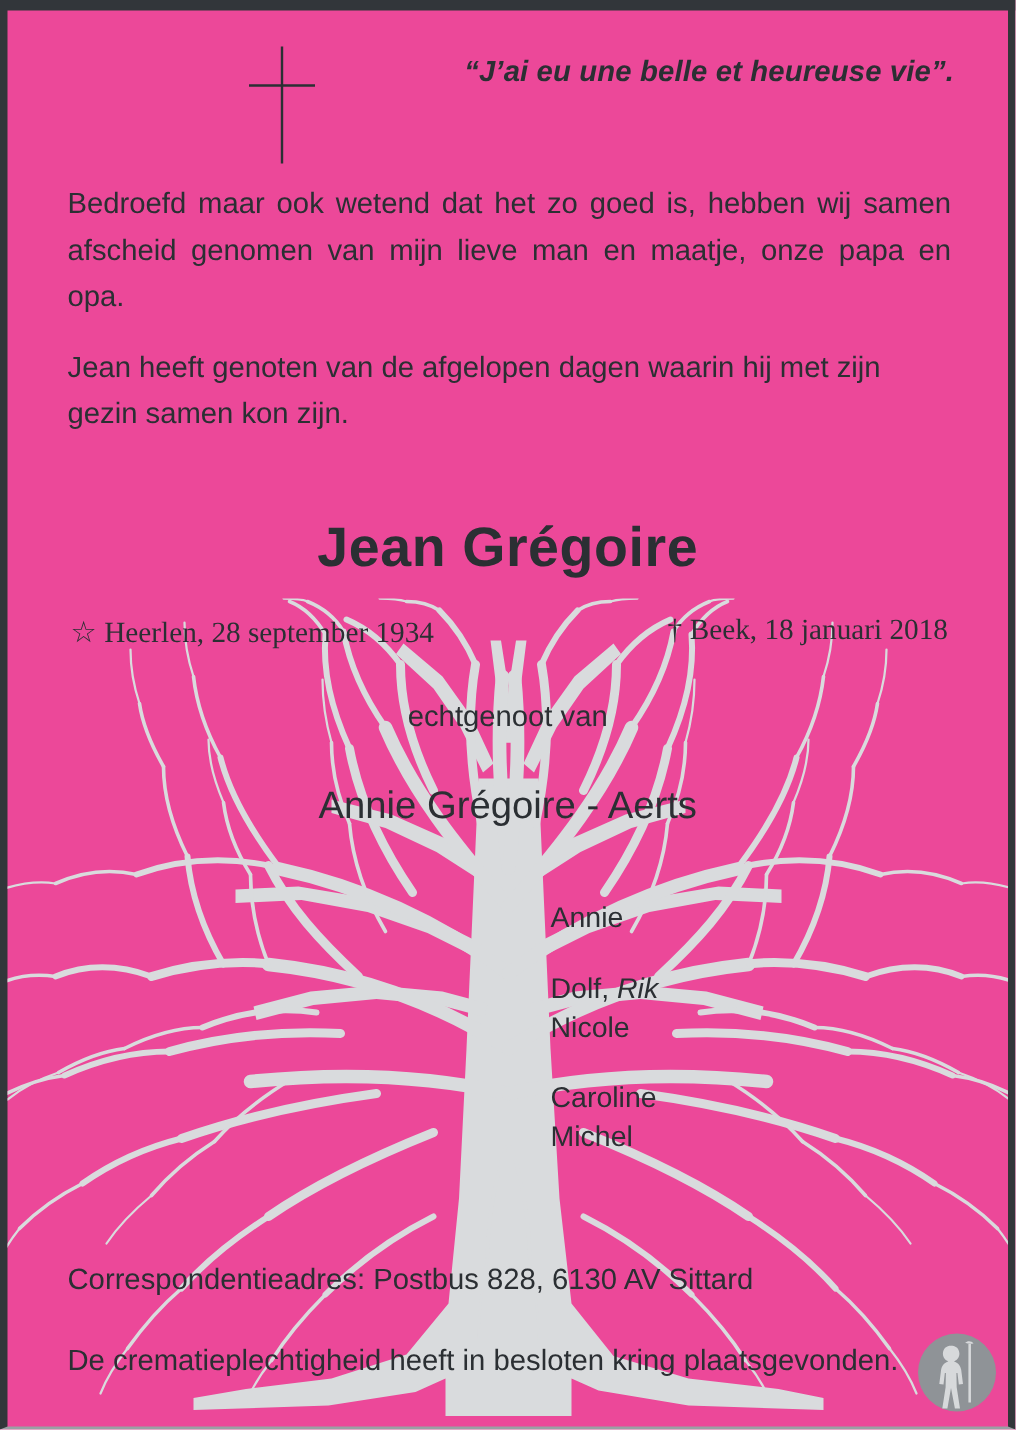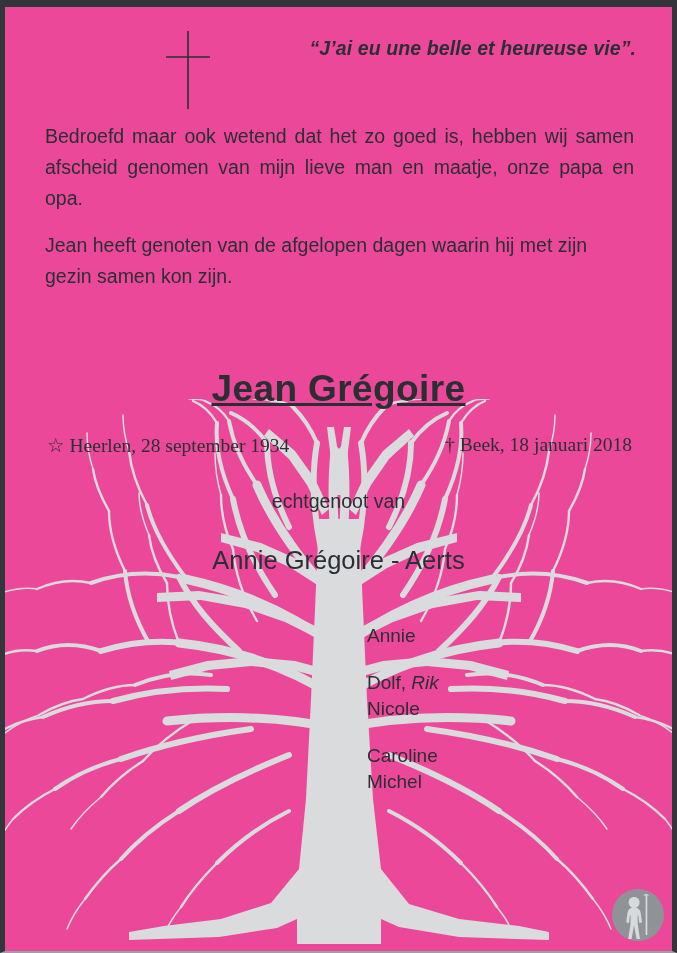--- a/index.html
+++ b/index.html
@@ -87,27 +87,26 @@
   .intro p {
     margin: 0;
   }
   .intro p.last-line {
     text-align: left;
     margin-top: 16px;
   }
 
   
   .name-main {
-    margin-top: 76px;
+    margin-top: 52px;
     text-align: center;
     font-size: 37px;
     font-weight: bold;
     color: #2b2f33;
     letter-spacing: 0.4px;
-    text-decoration: underline;
   }
 
   
   .dates {
     margin-top: 24px;
     display: flex;
     justify-content: space-between;
     padding: 0 18px 0 20px;
     font-size: 19.5px;
     color: #2b2f33;
@@ -390,20 +389,24 @@
         <div>Nicole</div>
       </div>
       <div class="group">
         <div>Caroline</div>
         <div>Michel</div>
       </div>
     </div>
 
   </div>
 
+  <div class="footer">
+    <div class="line addr">Correspondentieadres: Postbus 828, 6130 AV Sittard</div>
+    <div class="line">De crematieplechtigheid heeft in besloten kring plaatsgevonden.</div>
+  </div>
 
   <div class="corner-logo">
     <svg viewBox="0 0 56 56" xmlns="http://www.w3.org/2000/svg" aria-hidden="true">
       <circle cx="28" cy="28" r="26" fill="#8f9397"></circle>
       <g fill="#d7d9db">
 
         <path d="M24 10 c3.4 0 5.6 2.4 5.6 5.4 0 2.6-1.6 4.6-3.6 5.2 2.6 0.8 4.4 2.8 4.8 5.6
                  l1.2 9.4 -2.8 0.4 -0.9 -7.6 -0.7 0 0.2 9.4 2.2 14.2 -3.4 0 -2.6 -13.6 -2.4 13.6 -3.4 0
                  2.2 -14.2 0.2 -9.4 -0.7 0 -0.9 7.6 -2.8 -0.4 1.2 -9.4 c0.4 -2.8 2.2 -4.8 4.8 -5.6
                  -2 -0.6 -3.6 -2.6 -3.6 -5.2 0 -3 2.2 -5.4 5.6 -5.4 z"></path>

